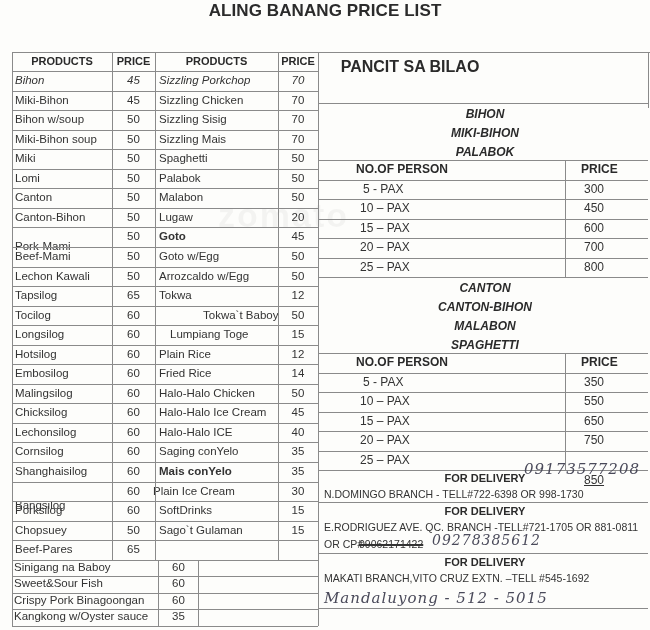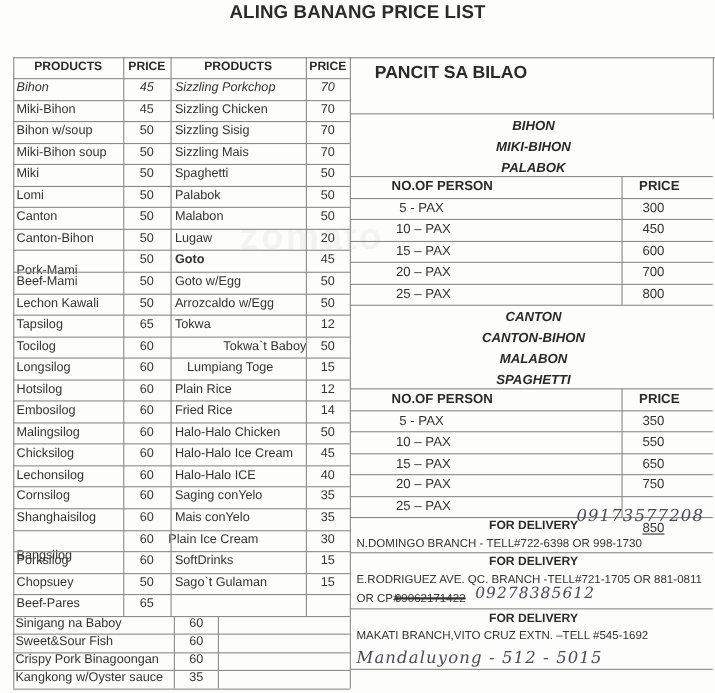--- a/index.html
+++ b/index.html
@@ -143,21 +143,21 @@
     <div class="cell" style="left: 159px; top: 422.9px;">Halo-Halo ICE</div>
     <div class="cell ctr" style="left: 278px; width: 40px; top: 422.9px;">40</div>
     <div class="hl" style="left: 12px; width: 306px; top: 442.45px;"></div>
     <div class="cell" style="left: 15px; top: 442.45px;">Cornsilog</div>
     <div class="cell ctr" style="left: 112px; width: 43px; top: 442.45px;">60</div>
     <div class="cell" style="left: 159px; top: 442.45px;">Saging conYelo</div>
     <div class="cell ctr" style="left: 278px; width: 40px; top: 442.45px;">35</div>
     <div class="hl" style="left: 12px; width: 306px; top: 462px;"></div>
     <div class="cell" style="left: 15px; top: 462px;">Shanghaisilog</div>
     <div class="cell ctr" style="left: 112px; width: 43px; top: 462px;">60</div>
-    <div class="cell" style="left: 159px; top: 462px;">Mais conYelo</div>
+    <div class="cell" style="left: 159px; top: 462px; font-weight: bold;">Mais conYelo</div>
     <div class="cell ctr" style="left: 278px; width: 40px; top: 462px;">35</div>
     <div class="hl" style="left: 12px; width: 306px; top: 481.55px;"></div>
     <div class="cell" style="left: 15px; top: 496px;">Bangsilog</div>
     <div class="cell ctr" style="left: 112px; width: 43px; top: 481.55px;">60</div>
     <div class="cell" style="left: 153px; top: 481.55px;">Plain Ice Cream</div>
     <div class="cell ctr" style="left: 278px; width: 40px; top: 481.55px;">30</div>
     <div class="hl" style="left: 12px; width: 306px; top: 501.1px;"></div>
     <div class="cell" style="left: 15px; top: 501.1px;">Porksilog</div>
     <div class="cell ctr" style="left: 112px; width: 43px; top: 501.1px;">60</div>
     <div class="cell" style="left: 159px; top: 501.1px;">SoftDrinks</div>

